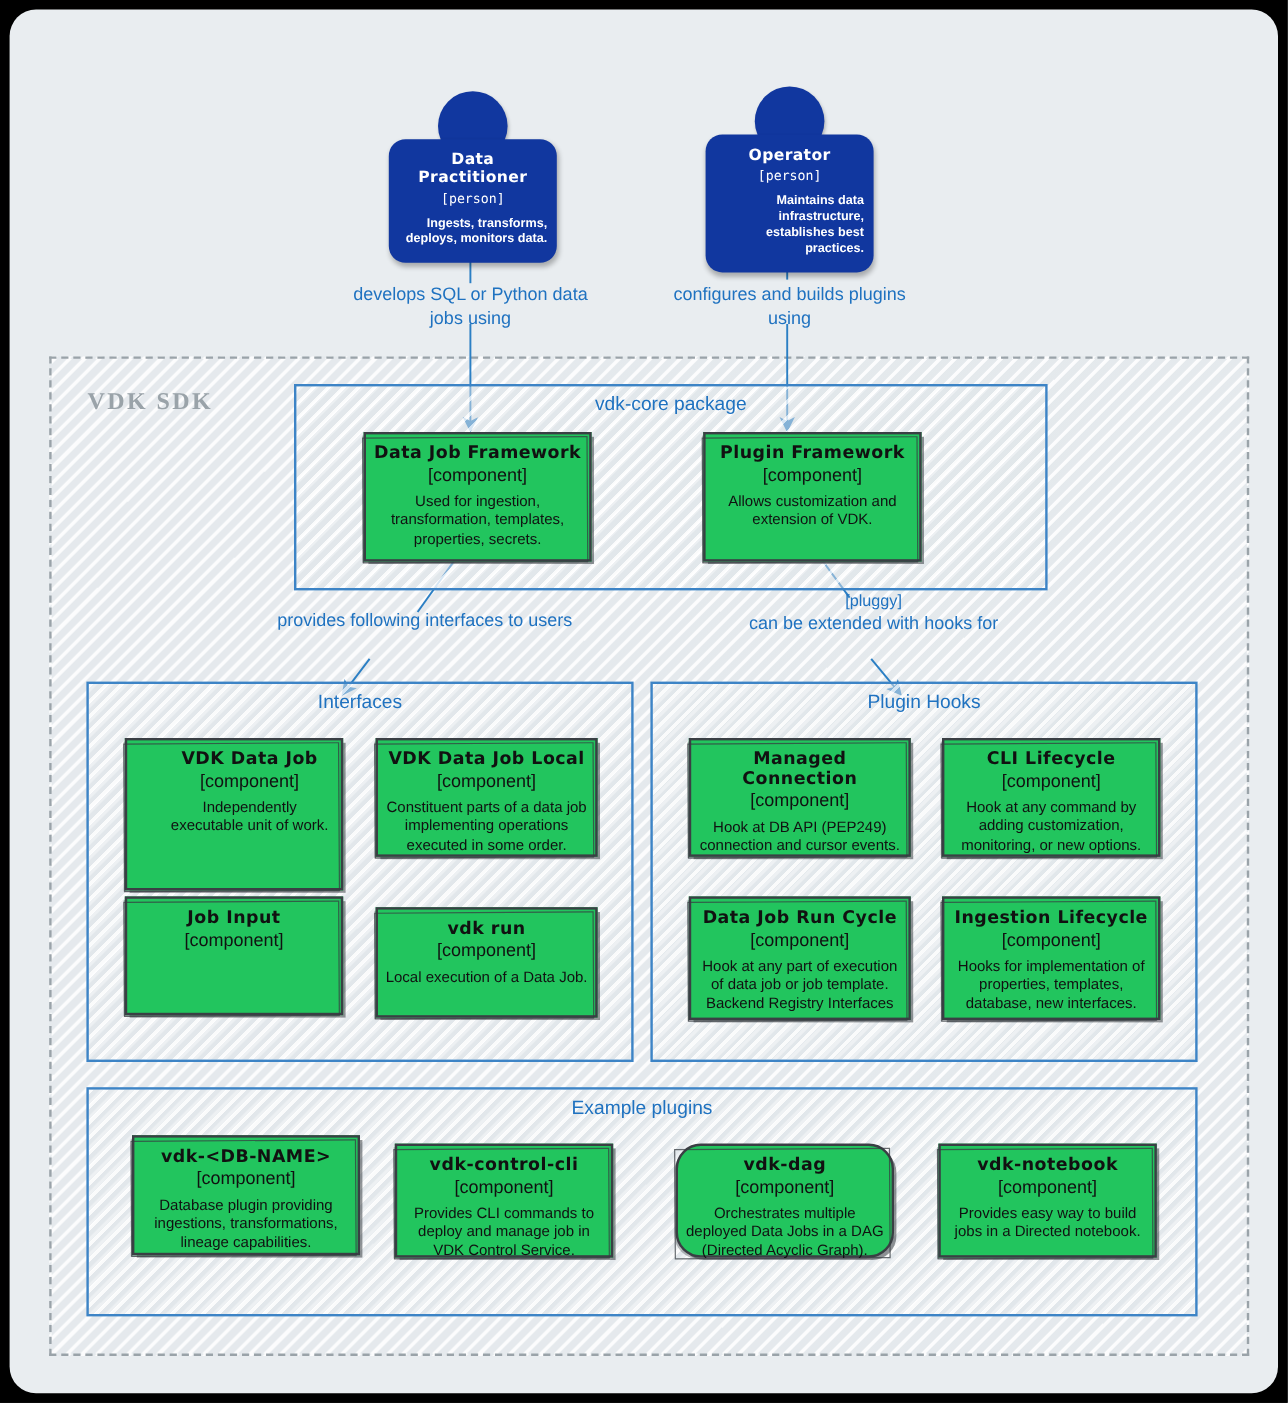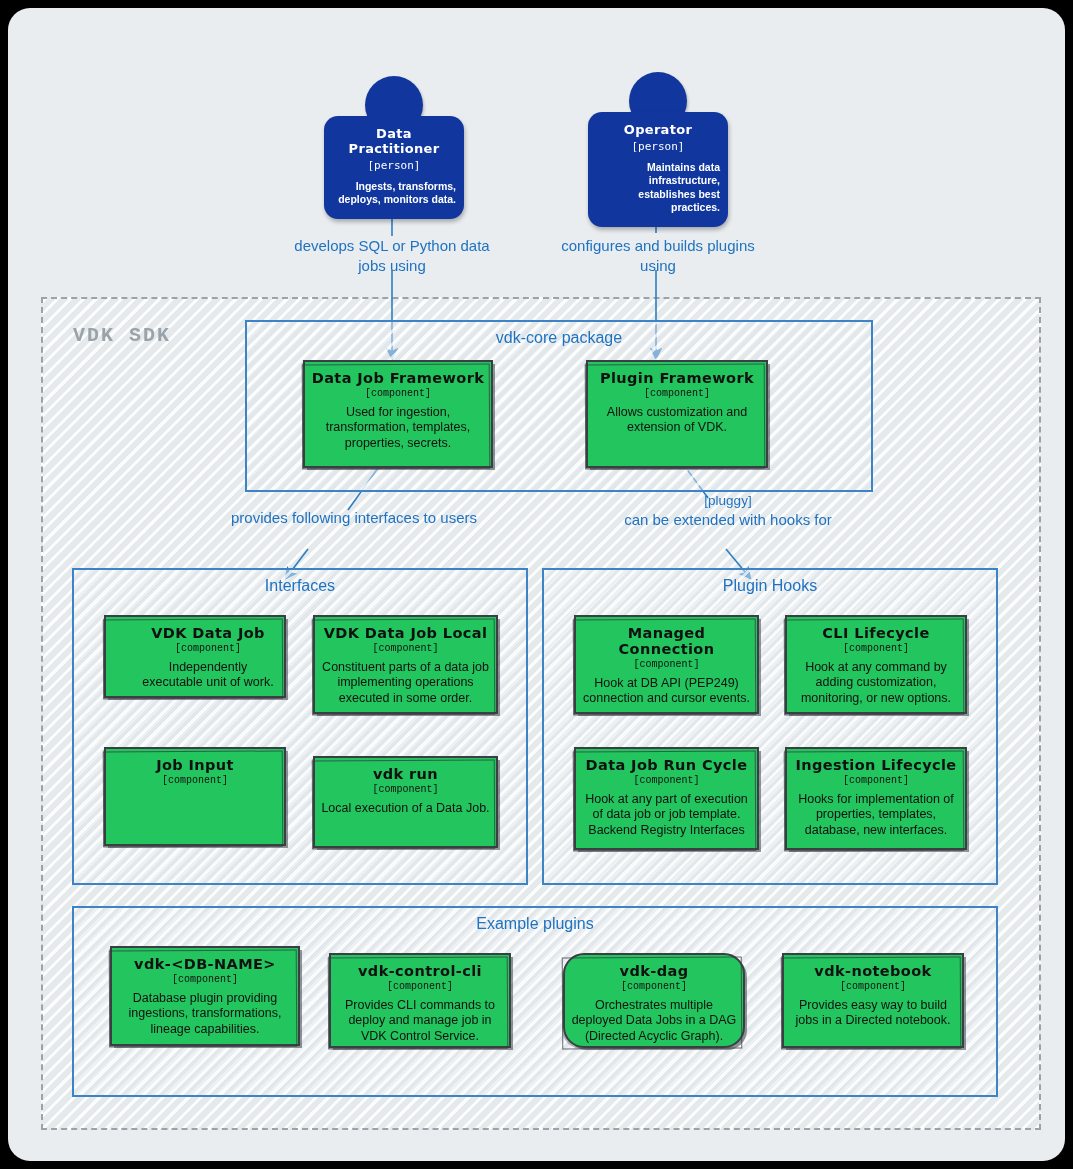--- a/index.html
+++ b/index.html
@@ -16,21 +16,21 @@
   #sdk-boundary{
     position:absolute;left:33px;top:289px;width:1000px;height:833px;
     border:2px dashed #9aa3a9;
     background-image:repeating-linear-gradient(135deg,
         rgba(255,255,255,.85) 0px, rgba(255,255,255,.85) 3px,
         rgba(225,230,234,.55) 3px, rgba(225,230,234,.55) 9px);
     box-sizing:border-box;
   }
   #sdk-label{
     position:absolute;left:65px;top:316px;
-    font-family:Liberation Mono, monospace;
+    font-family:Liberation Serif, serif;
     font-size:20px;letter-spacing:2px;color:#9aa3a9;font-weight:600;
   }
 
   
   .container{
     position:absolute;border:2px solid #3d84c6;box-sizing:border-box;
     background-image:repeating-linear-gradient(135deg,
         rgba(255,255,255,.8) 0px, rgba(255,255,255,.8) 3px,
         rgba(223,229,233,.5) 3px, rgba(223,229,233,.5) 9px);
   }
@@ -72,22 +72,22 @@
   .component::before{
     content:"";position:absolute;left:-3px;top:2px;right:1px;bottom:-3px;
     border:1.5px solid rgba(55,60,65,.75);pointer-events:none;
     transform:rotate(-0.35deg);
   }
   .c-name{
     font-family:"DejaVu Sans",sans-serif;font-size:14.5px;font-weight:700;
     letter-spacing:.4px;margin-bottom:2px;position:relative;z-index:1;
   }
   .c-type{
-    font-family:Liberation Mono, monospace;
-    font-size:10px;margin-bottom:6px;position:relative;z-index:1;
+    font-family:Liberation Sans, sans-serif;
+    font-size:15px;margin-bottom:6px;position:relative;z-index:1;
   }
   .c-desc{font-size:12.5px;line-height:1.22;position:relative;z-index:1;}
 
   
   .rel{
     position:absolute;text-align:center;color:#1f72c0;font-size:15px;
     line-height:1.3;
   }
   .rel .rel-tech{font-size:13.5px;}
 
@@ -165,21 +165,21 @@
   <div class="component" style="left:578px;top:352px;width:182px;height:108px;">
     <div class="c-name">Plugin Framework</div>
     <div class="c-type">[component]</div>
     <div class="c-desc">Allows customization and extension of VDK.</div>
   </div>
 
   <div class="container" style="left:64px;top:560px;width:456px;height:317px;">
     <div class="container-title">Interfaces</div>
   </div>
 
-  <div class="component" style="left:96px;top:607px;width:182px;height:83px;padding-left:32px;">
+  <div class="component" style="left:96px;top:607px;width:182px;height:127px;padding-left:32px;">
     <div class="c-name">VDK Data Job</div>
     <div class="c-type">[component]</div>
     <div class="c-desc">Independently executable unit of work.</div>
   </div>
 
   <div class="component" style="left:305px;top:607px;width:185px;height:99px;">
     <div class="c-name">VDK Data Job Local</div>
     <div class="c-type">[component]</div>
     <div class="c-desc">Constituent parts of a data job implementing operations executed in some order.</div>
   </div>

